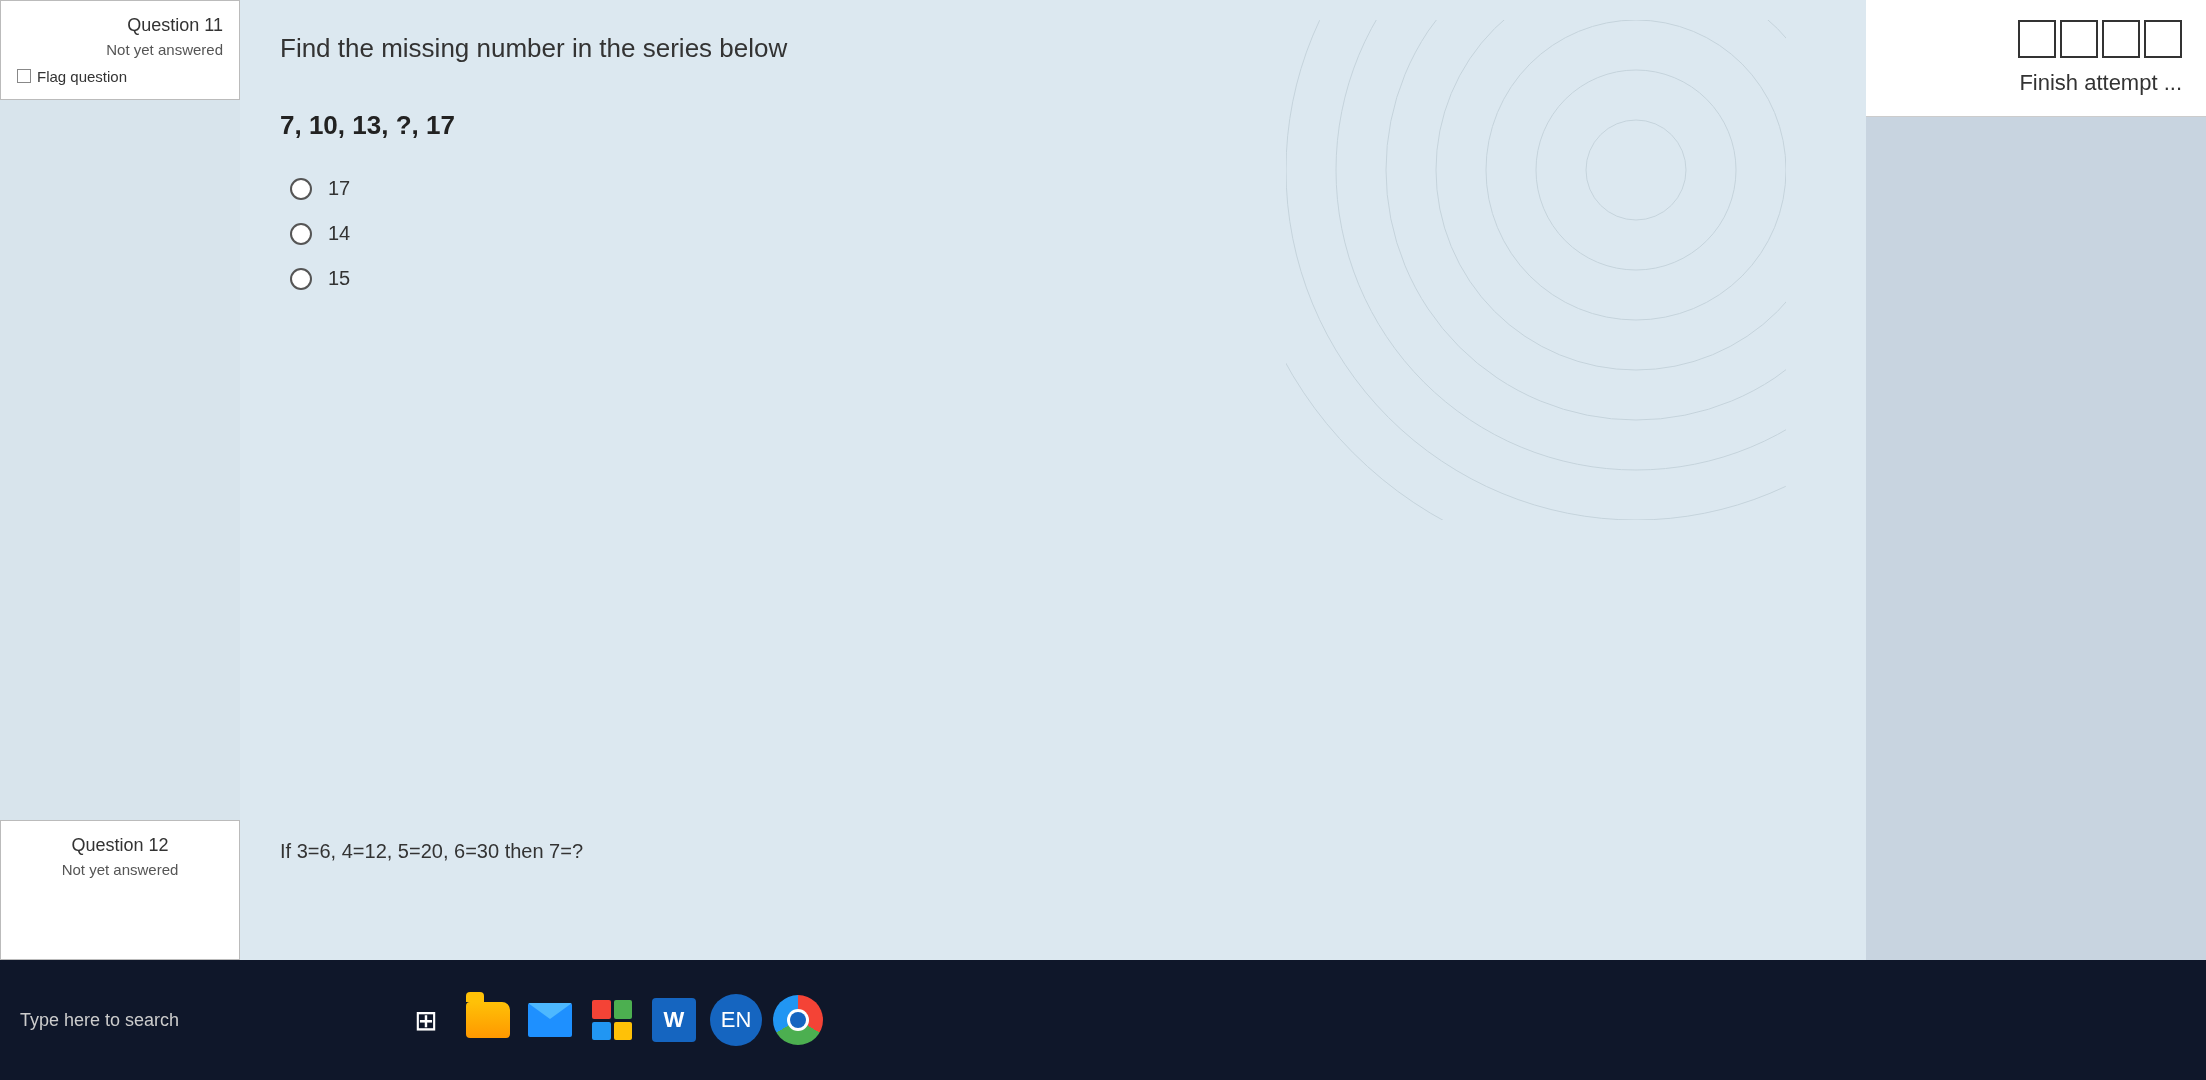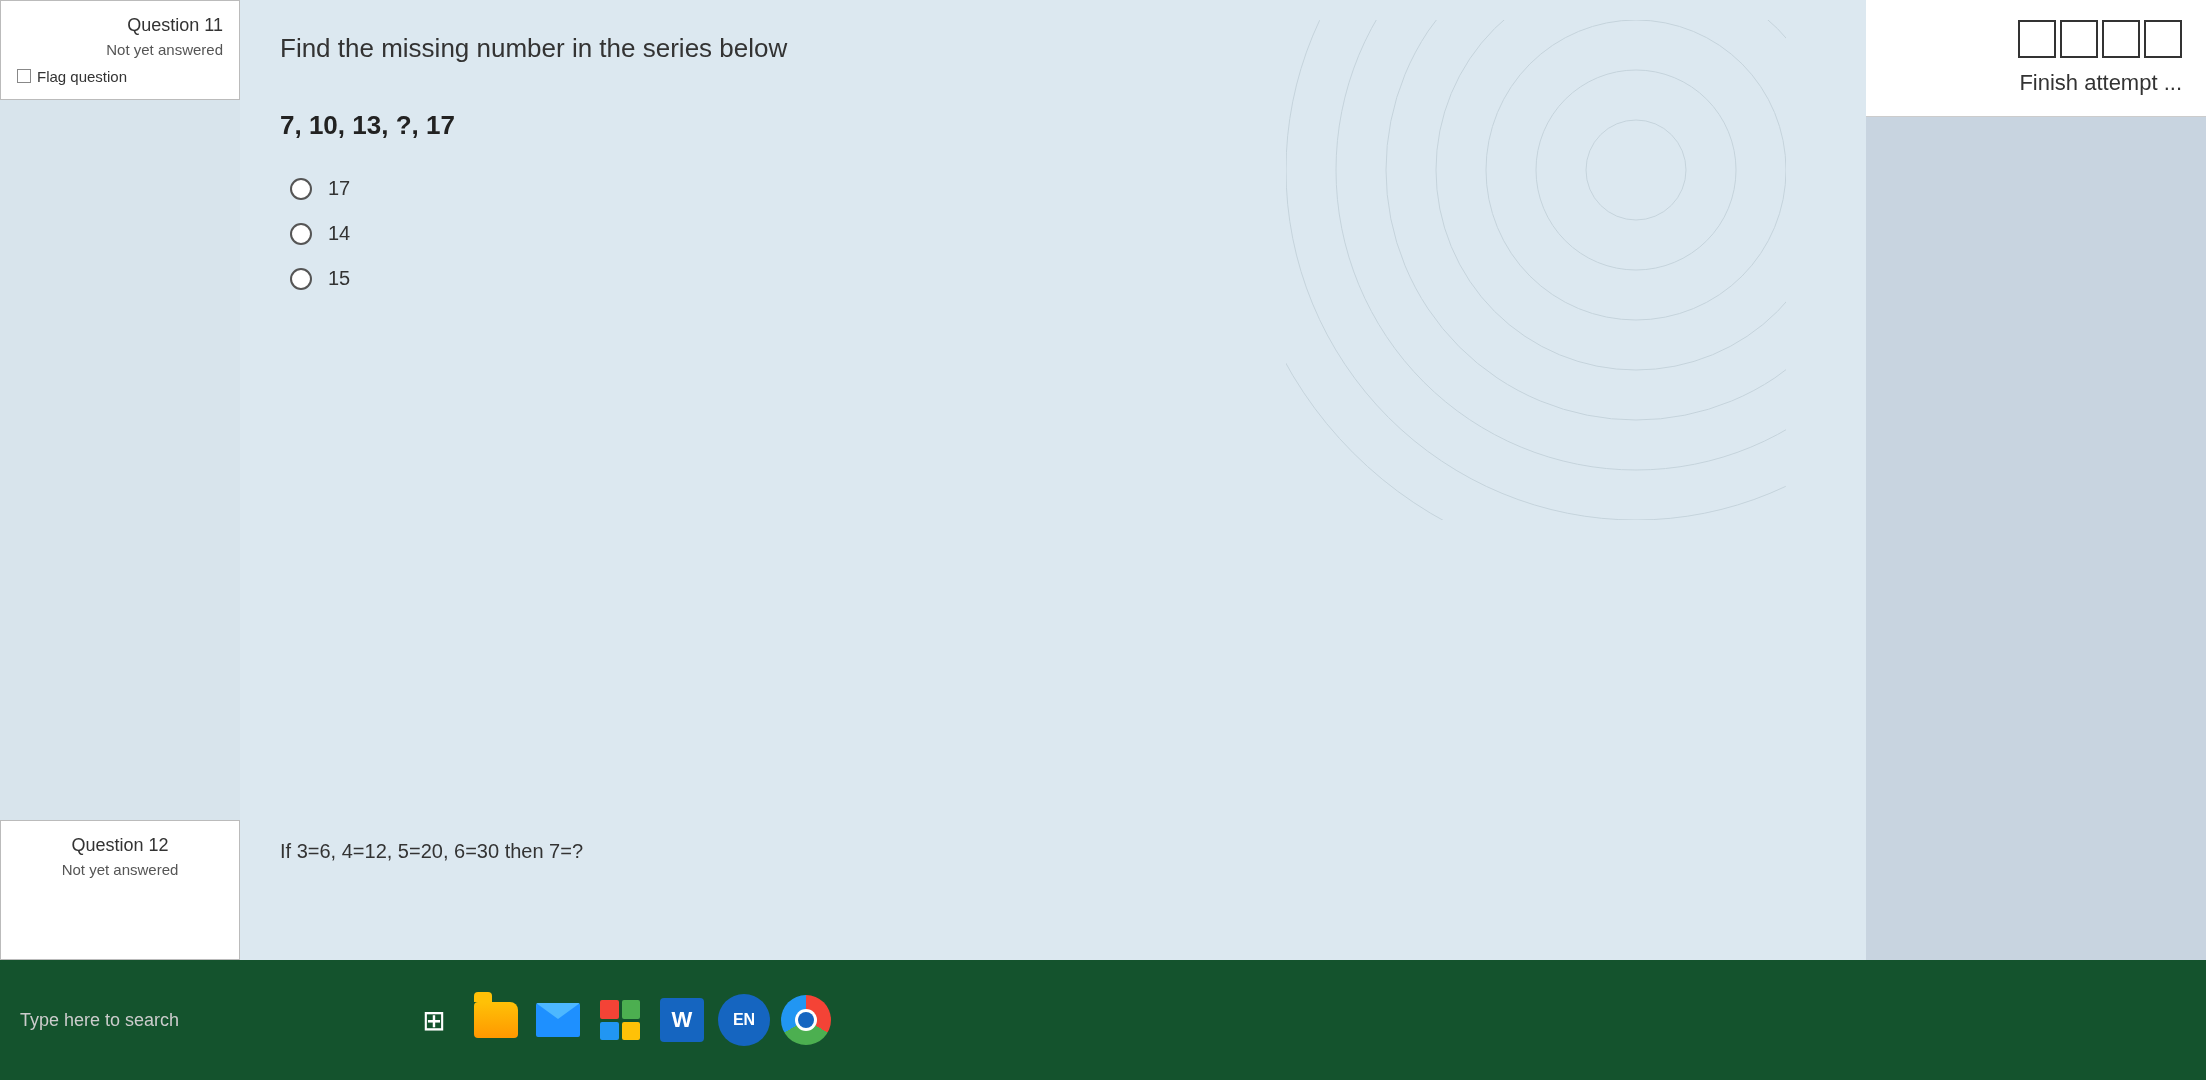--- a/index.html
+++ b/index.html
@@ -196,24 +196,23 @@
       color: #333;
     }
 
     
     .taskbar {
       position: absolute;
       bottom: 0;
       left: 0;
       right: 0;
       height: 120px;
-      background: #14532d;
-      display: flex;
-      align-items: center;
-      gap: 8px;
+      background: #0f172a;
+      display: flex;
+      align-items: center;
     }
 
     .search-area {
       width: 380px;
       padding: 0 20px;
     }
 
     .search-text {
       color: #ccc;
       font-size: 18px;
@@ -313,22 +312,22 @@
       display: flex;
       align-items: center;
       justify-content: center;
       border-radius: 4px;
     }
 
     
     .en-badge {
       background: #1565c0;
       color: white;
-      font-size: 16px;
-      font-weight: bold;
+      font-size: 22px;
+      font-weight: normal;
       width: 52px;
       height: 52px;
       display: flex;
       align-items: center;
       justify-content: center;
       border-radius: 50%;
     }
 
     
     .chrome-icon-shape {

